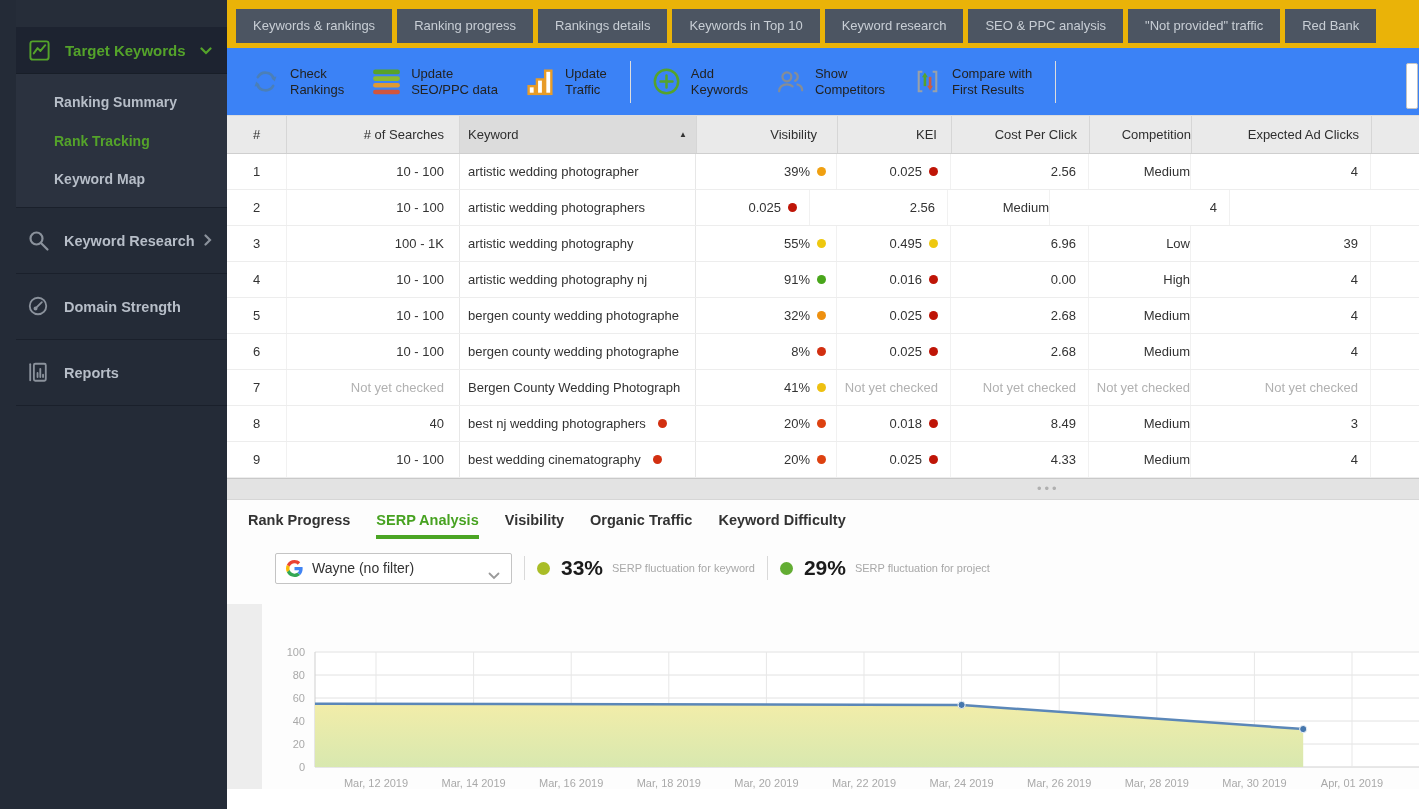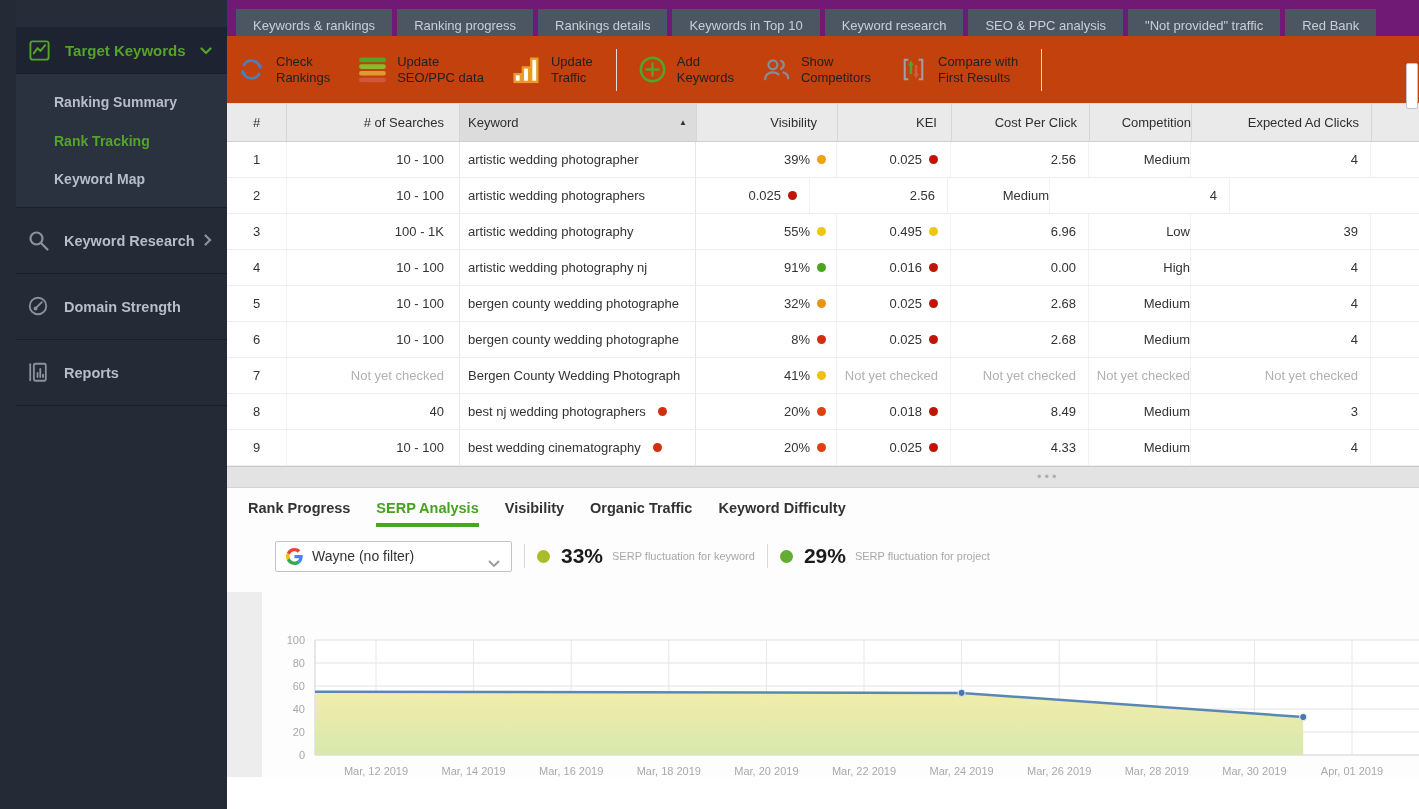--- a/index.html
+++ b/index.html
@@ -24,28 +24,28 @@
   .sb-sec { height:66px; background:#242b37; border-top:1px solid #1a202b;
     display:flex; align-items:center; position:relative; cursor:pointer; }
   .sb-sec .sb-ico { margin-left:11px; width:24px; height:24px; }
   .sb-sec .sb-label { margin-left:13px; font-size:14.5px; font-weight:bold; color:#b7bec8; }
   .sb-rest { flex:1; background:#242b37; border-top:1px solid #1a202b; }
 
   
   #main { position:absolute; left:227px; top:0; width:1192px; height:809px; }
 
   
-  #tabbar { height:36px; background:#701a75; padding:9px 0 0 9px; display:flex;
+  #tabbar { height:48px; background:#eab308; padding:9px 0 0 9px; display:flex;
     overflow:hidden; white-space:nowrap; }
   .ttab { flex:0 0 auto; background:#4c5562; color:#c8ced5; font-size:13px;
     line-height:34px; height:34px; padding:0 17px; margin-right:5px; cursor:pointer; }
 
   
-  #toolbar { height:68px; background:#c2410c; border-bottom:1px solid #dcdcdc;
-    display:flex; align-items:center; padding-left:9px; }
+  #toolbar { height:68px; background:#3b82f6; border-bottom:1px solid #dcdcdc;
+    display:flex; align-items:center; padding-left:23px; }
   .tbtn { display:flex; align-items:center; margin-right:27px; cursor:pointer; }
   .tbtn .ticon { width:31px; height:31px; flex:0 0 auto; }
   .tbtn .tlabel { margin-left:9px; font-size:13px; color:#222; line-height:16px; }
   .tsep { width:1px; height:42px; background:#dddddd; margin:0 20px 0 -4px; }
 
   
   #thead { height:38px; background:#eaeaea; border-bottom:1px solid #cfcfcf;
     display:flex; font-size:13px; color:#2f2f2f; }
   .hc { display:flex; align-items:center; justify-content:flex-end;
     border-right:1px solid #d6d6d6; height:100%; }

